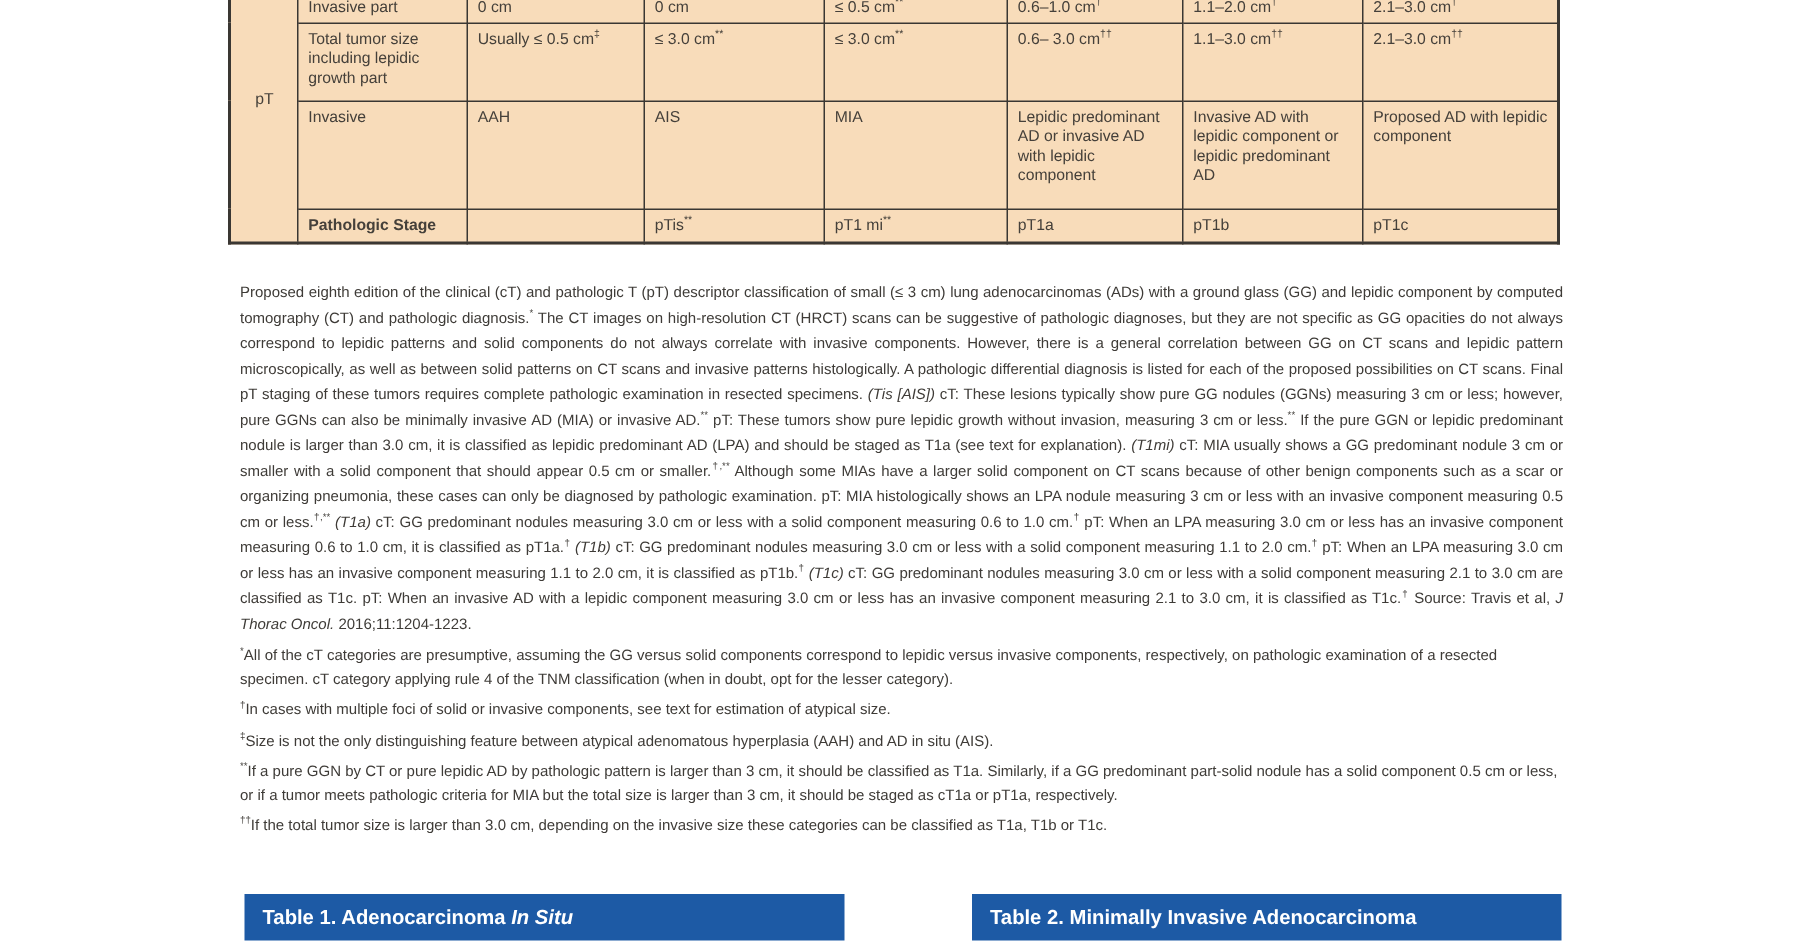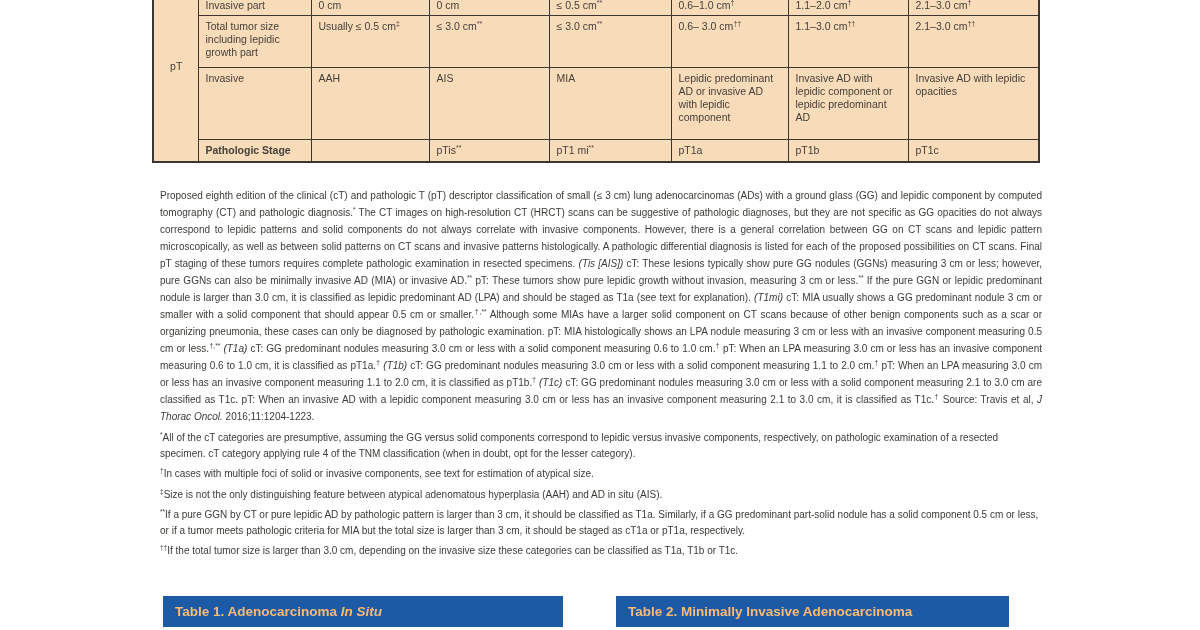--- a/index.html
+++ b/index.html
@@ -37,26 +37,26 @@
   .textcol{position:absolute;left:160px;top:187px;width:882px;color:#3e3b37;}
   .caption{margin:0;font-size:10px;line-height:17px;text-align:justify;}
   .caption sup{font-size:6.5px;line-height:0;}
   .caption .it{font-style:italic;}
   .footnote{margin-top:5px;font-size:10px;line-height:15.5px;text-align:left;}
   .footnote sup{font-size:6.5px;line-height:0;}
 
   
   .bar{
     position:absolute;top:596px;height:31px;background:var(--bar-blue);
-    color:#fdba74;font-weight:bold;font-size:13.5px;line-height:31px;
+    color:#ffffff;font-weight:bold;font-size:13.5px;line-height:31px;
     padding-left:12px;box-sizing:border-box;white-space:nowrap;overflow:hidden;
   }
   .bar .it{font-style:italic;}
   #bar1{left:163px;width:400px;}
-  #bar2{left:616px;width:393px;}
+  #bar2{left:648px;width:393px;}
 </style>
 </head>
 <body style="--table-bg: #f8dcba; --table-border: #3a3733; --bar-blue: #1d5aa5;">
 
 <div class="page">
 
   <div class="table-clip">
     <table class="class-table">
       <colgroup>
         <col style="width:45px">
@@ -88,21 +88,21 @@
             <td>1.1–3.0 cm<sup>††</sup></td>
             <td>2.1–3.0 cm<sup>††</sup></td>
           </tr>
           <tr class="r2">
             <td class="label-cell">Invasive</td>
             <td>AAH</td>
             <td>AIS</td>
             <td>MIA</td>
             <td>Lepidic predominant AD or invasive AD with lepidic component</td>
             <td>Invasive AD with lepidic component or lepidic predominant AD</td>
-            <td>Invasive AD with lepidic opacities</td>
+            <td>Proposed AD with lepidic component</td>
           </tr>
           <tr class="r3">
             <td class="label-cell bold">Pathologic Stage</td>
             <td></td>
             <td>pTis<sup>**</sup></td>
             <td>pT1 mi<sup>**</sup></td>
             <td>pT1a</td>
             <td>pT1b</td>
             <td>pT1c</td>
           </tr>

